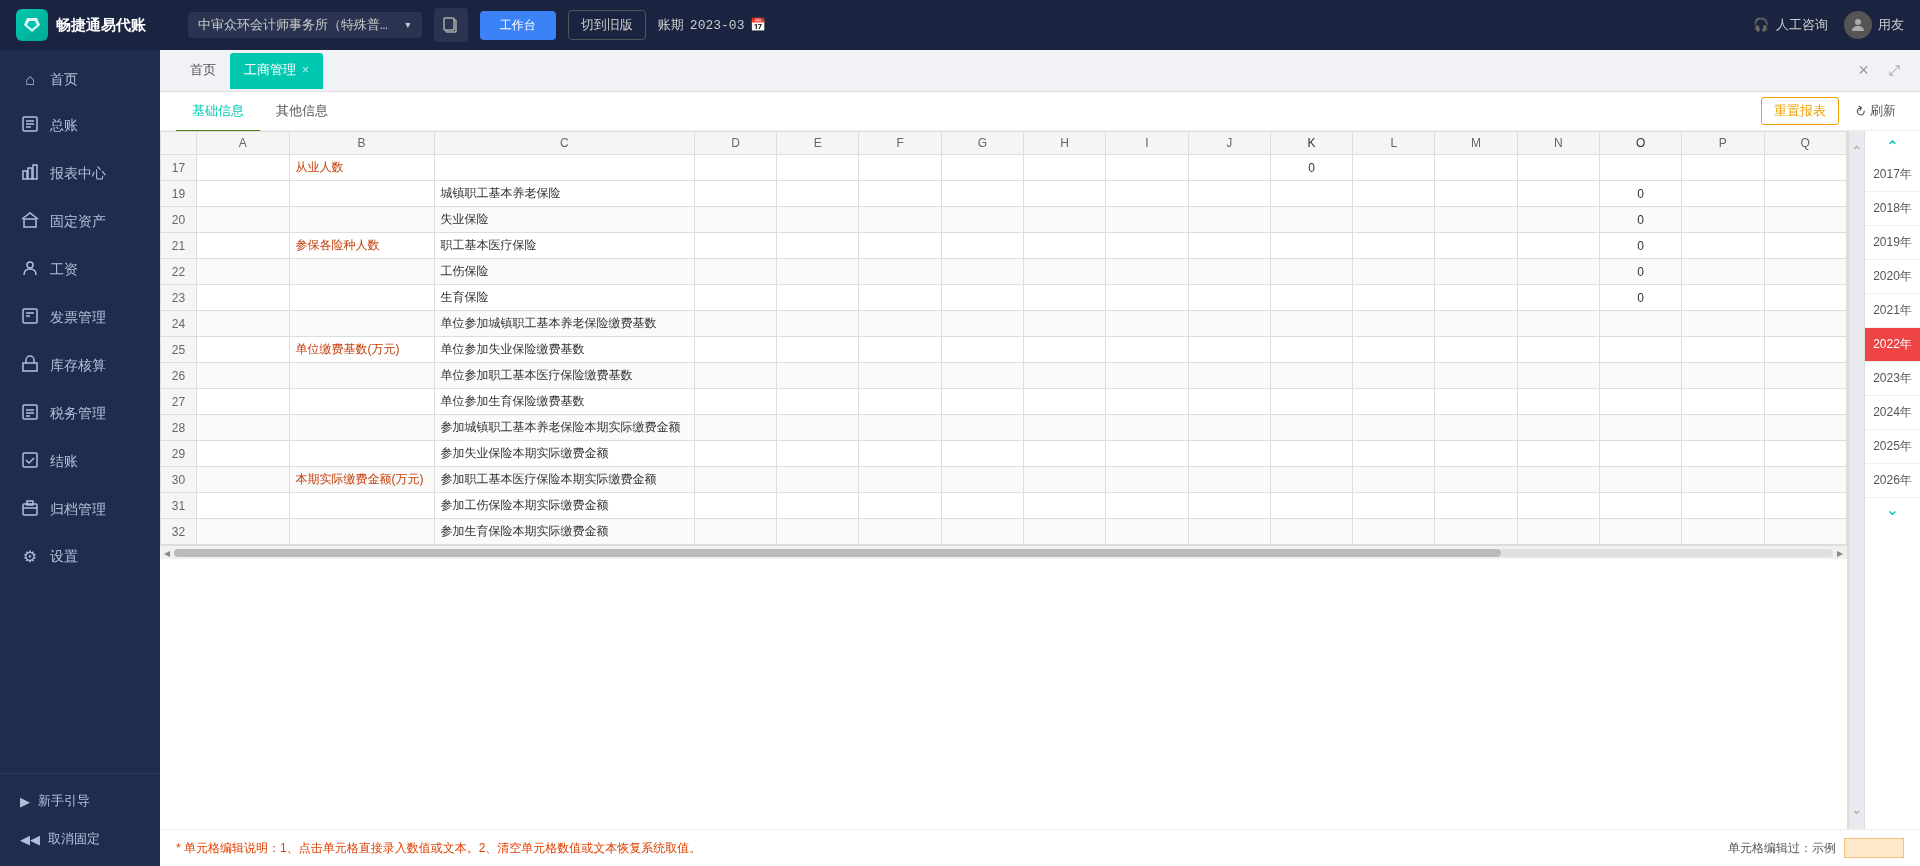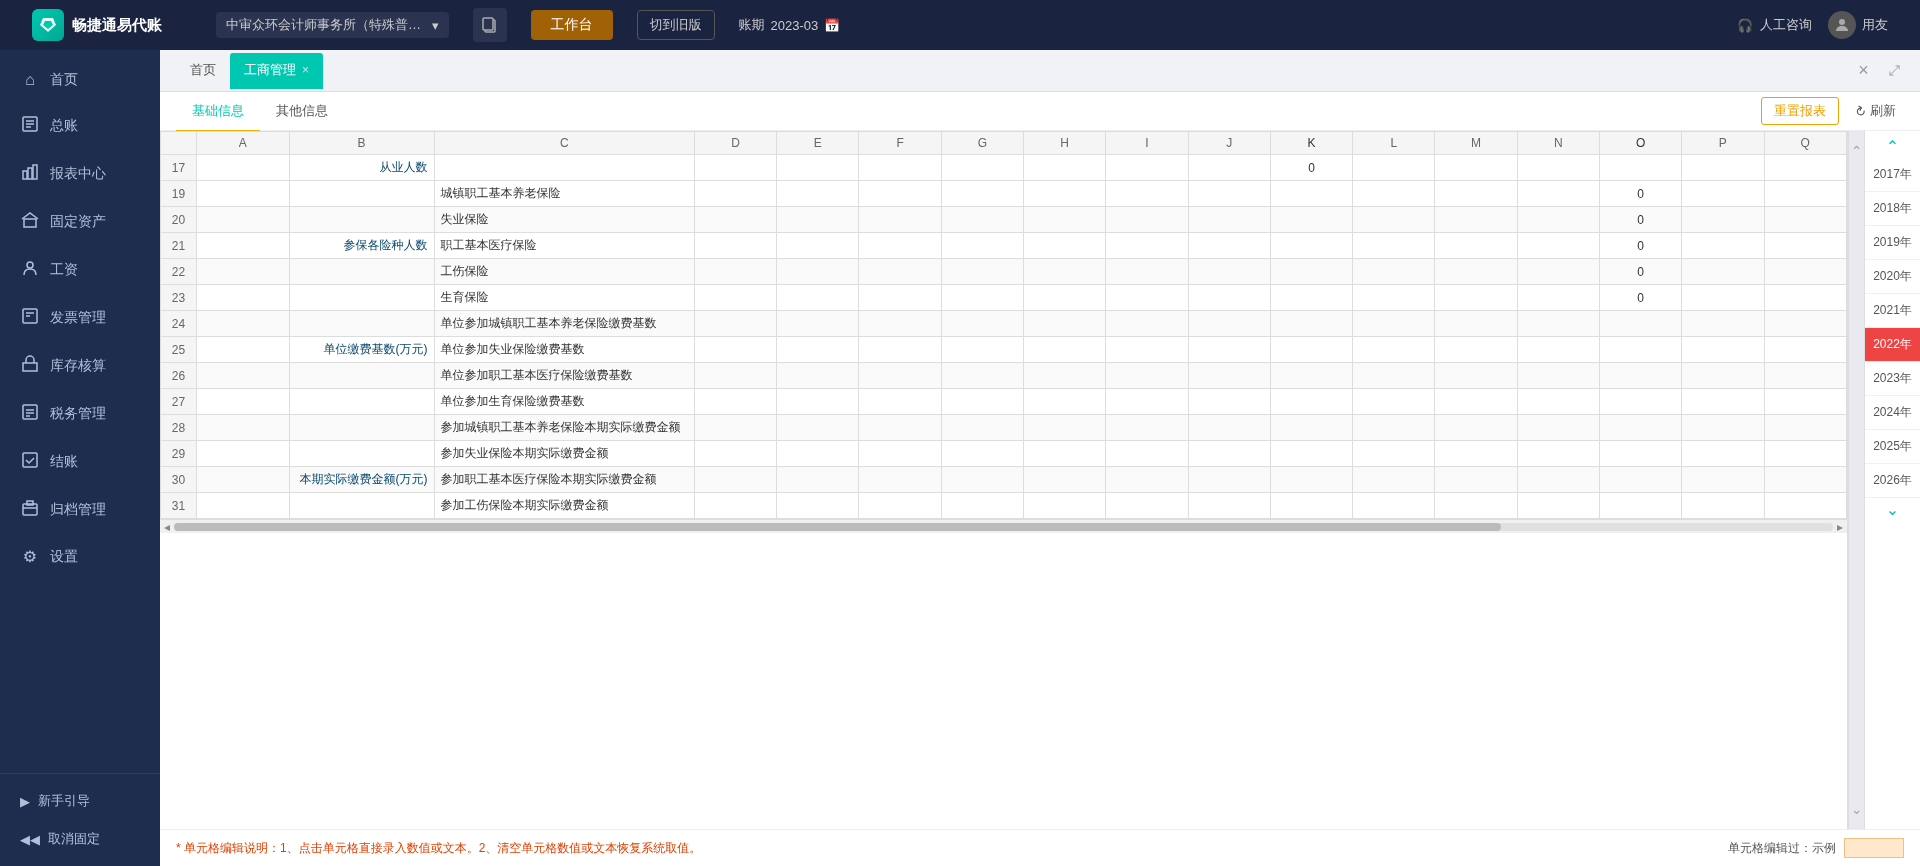--- a/index.html
+++ b/index.html
@@ -1,38 +1,38 @@
 <!DOCTYPE html>
 <html><head>
   <meta charset="utf-8">
   <style>
     * { box-sizing: border-box; margin: 0; padding: 0; }
     body { font-family: 'Microsoft YaHei', Arial, sans-serif; font-size: 13px; background: #f0f2f5; overflow: hidden; }
 
     
     .top-header {
       display: flex; align-items: center; height: 50px;
-      background: #1a2340; color: white; padding: 0 32px; gap: 24px;
+      background: #1a2340; color: white; padding: 0 16px; gap: 12px; font-family: Liberation Mono, monospace;
     }
     .logo-area { display: flex; align-items: center; gap: 8px; min-width: 160px; }
     .logo-icon { width: 32px; height: 32px; background: linear-gradient(135deg, #00c8b0, #00a896); border-radius: 6px; display: flex; align-items: center; justify-content: center; font-size: 16px; }
     .logo-text { color: white; font-size: 15px; font-weight: bold; }
     .company-selector {
       display: flex; align-items: center; gap: 6px;
       background: #2a3450; border-radius: 4px; padding: 4px 10px;
       font-size: 13px; color: #ccc; cursor: pointer;
     }
     .company-selector span { max-width: 200px; overflow: hidden; text-overflow: ellipsis; white-space: nowrap; }
     .header-icon-btn {
       width: 34px; height: 34px; background: #2a3450; border-radius: 4px;
       display: flex; align-items: center; justify-content: center; cursor: pointer; color: #aaa;
     }
     .workbench-btn {
-      background: #a16207; color: white; border: none; border-radius: 4px;
-      padding: 6px 20px; font-size: 14px; cursor: pointer; font-family: inherit;
+      background: #3b82f6; color: white; border: none; border-radius: 4px;
+      padding: 6px 20px; font-size: 12px; cursor: pointer; font-family: inherit;
     }
     .old-version-btn {
       background: transparent; color: #ccc; border: 1px solid #555; border-radius: 4px;
       padding: 5px 12px; font-size: 13px; cursor: pointer; font-family: inherit;
     }
     .period-area { display: flex; align-items: center; gap: 6px; color: #ccc; font-size: 13px; }
     .header-right { margin-left: auto; display: flex; align-items: center; gap: 16px; color: #ccc; font-size: 13px; }
     .user-area { display: flex; align-items: center; gap: 6px; cursor: pointer; }
     .user-avatar { width: 28px; height: 28px; background: #555; border-radius: 50%; display: flex; align-items: center; justify-content: center; }
 
@@ -89,40 +89,40 @@
     
     .sub-tabs {
       display: flex; align-items: center; background: white;
       border-bottom: 2px solid #eee; padding: 0 16px;
       flex-shrink: 0;
     }
     .sub-tab {
       padding: 10px 16px; cursor: pointer; font-size: 13px; color: #555;
       border-bottom: 2px solid transparent; margin-bottom: -2px;
     }
-    .sub-tab.active { color: #00c8b0; border-bottom: 2px solid #eab308; }
+    .sub-tab.active { color: #00c8b0; border-bottom: 2px solid #4d7c0f; }
     .spreadsheet-container {
       flex: 1; overflow: auto; position: relative;
     }
     .spreadsheet-table {
       border-collapse: collapse; font-size: 12px; min-width: 100%;
     }
     .spreadsheet-table th, .spreadsheet-table td {
       border: 1px solid #ddd; padding: 4px 6px; white-space: nowrap;
     }
     .col-header {
       background: #f5f5f5; text-align: center; font-weight: normal; color: #666;
       position: sticky; top: 0; z-index: 2;
     }
     .row-num {
       background: #f5f5f5; text-align: center; color: #666; font-weight: normal;
       width: 36px; min-width: 36px;
     }
     .cell-a { min-width: 90px; text-align: center; color: #333; }
-    .cell-b { min-width: 120px; text-align: right; color: #0c4a6e; }
+    .cell-b { min-width: 120px; text-align: left; color: #c2410c; }
     .cell-c { min-width: 200px; color: #333; padding-left: 8px; }
     .cell-num { min-width: 80px; text-align: center; color: #333; }
     .cell-empty { min-width: 80px; }
     .row-even { background: #fafafa; }
     .row-odd { background: white; }
 
     
     .year-panel {
       width: 56px; background: white; border-left: 1px solid #ddd;
       display: flex; flex-direction: column; overflow-y: auto;
@@ -659,20 +659,40 @@
                 <td class="cell-empty"></td>
                 <td class="cell-empty"></td>
                 <td class="cell-num" style="text-align: center;"></td>
                 <td class="cell-empty"></td>
                 <td class="cell-empty"></td>
                 <td class="cell-empty"></td>
                 <td class="cell-num" style="text-align: center;"></td>
                 <td class="cell-empty"></td>
                 <td class="cell-empty"></td>
               </tr>
+              <tr class="row-even">
+                <td class="row-num">32</td>
+                <td class="cell-a"></td>
+                <td class="cell-b"></td>
+                <td class="cell-c">参加生育保险本期实际缴费金额</td>
+                <td class="cell-empty"></td>
+                <td class="cell-empty"></td>
+                <td class="cell-empty"></td>
+                <td class="cell-empty"></td>
+                <td class="cell-empty"></td>
+                <td class="cell-empty"></td>
+                <td class="cell-empty"></td>
+                <td class="cell-num" style="text-align: center;"></td>
+                <td class="cell-empty"></td>
+                <td class="cell-empty"></td>
+                <td class="cell-empty"></td>
+                <td class="cell-num" style="text-align: center;"></td>
+                <td class="cell-empty"></td>
+                <td class="cell-empty"></td>
+              </tr>
             </tbody>
         </table>
 
         <div class="h-scroll-bar">
           <span class="scroll-arrow">◂</span>
           <div class="scroll-track">
             <div class="scroll-thumb"></div>
           </div>
           <span class="scroll-arrow">▸</span>
         </div>

